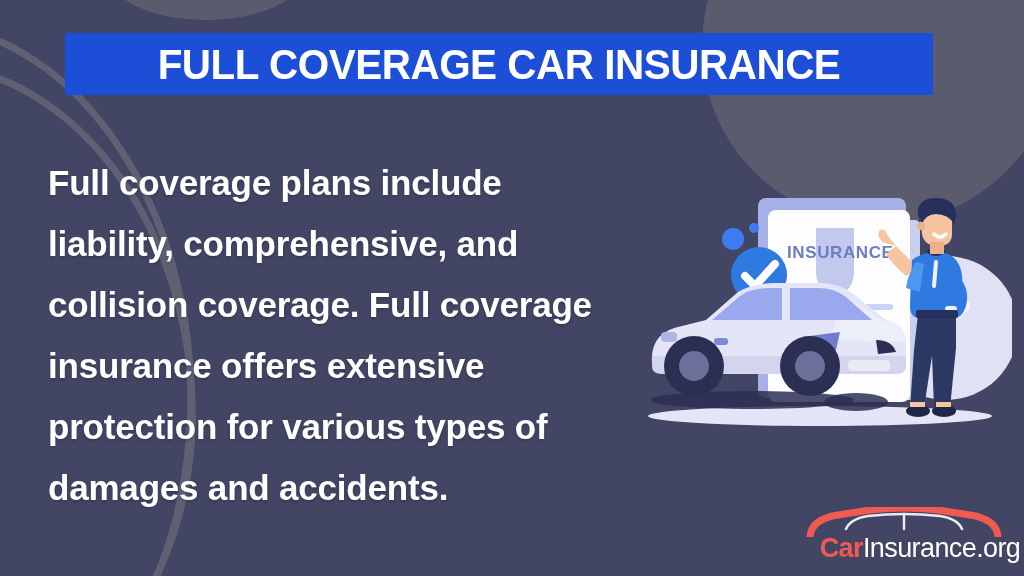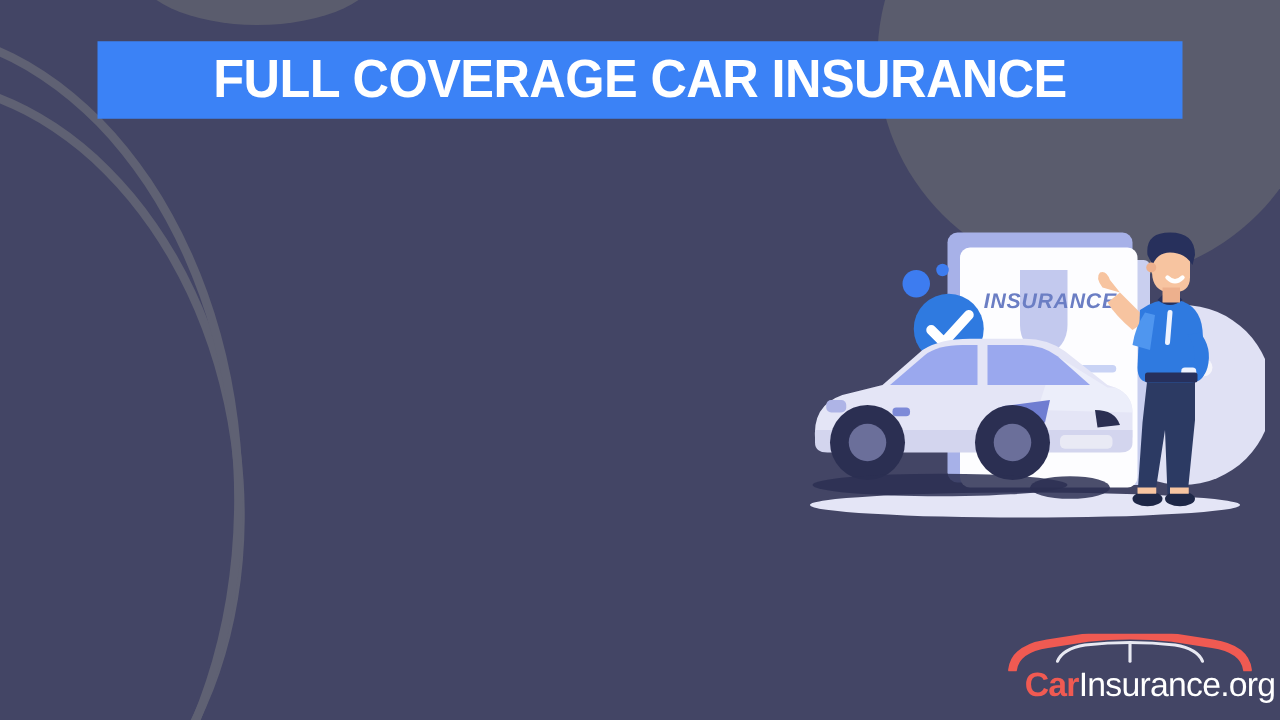--- a/index.html
+++ b/index.html
@@ -62,25 +62,25 @@
     width: 520px;
     height: 720px;
     border-width: 7px;
     border-color: #5f6173;
     transform: rotate(-3deg);
   }
 
   
   .title-banner {
     position: absolute;
-    left: 78px;
+    left: 65px;
     top: 33px;
     width: 868px;
     height: 62px;
-    background: #3b82f6;
+    background: #1d4ed8;
   }
   .title-banner .title-text {
     position: absolute;
     left: 0;
     right: 0;
     top: 50%;
     transform: translateY(-50%);
     text-align: center;
     color: #ffffff;
     font-family: "Liberation Sans Narrow", "Liberation Sans", sans-serif;
@@ -102,24 +102,23 @@
     font-weight: bold;
     line-height: 61px;
     letter-spacing: -0.2px;
     text-shadow: 0 2px 3px rgba(0,0,0,0.18);
   }
 
   
   .illustration {
     position: absolute;
     left: 630px;
-    top: 168px;
+    top: 180px;
     width: 382px;
     height: 262px;
-    font-style: italic;
   }
   .illustration svg { display: block; }
 
   
   .logo {
     position: absolute;
     left: 798px;
     top: 507px;
     width: 212px;
     height: 58px;
@@ -148,20 +147,21 @@
     <div class="circle-top-right"></div>
     <div class="circle-top-left"></div>
     <div class="arc-outer"></div>
     <div class="arc-inner"></div>
   </div>
 
   <div class="title-banner">
     <div class="title-text">FULL COVERAGE CAR INSURANCE</div>
   </div>
 
+  <div class="body-copy">Full coverage plans include liability, comprehensive, and collision coverage. Full coverage insurance offers extensive protection for various types of damages and accidents.</div>
 
   <div class="illustration">
     <svg width="382" height="262" viewBox="0 0 382 262" xmlns="http://www.w3.org/2000/svg">
 
       <ellipse cx="190" cy="236" rx="172" ry="10" fill="#e4e5f6"></ellipse>
 
       <circle cx="316" cy="148" r="72" fill="#e0e1f4"></circle>
       <circle cx="333" cy="126" r="7" fill="#f5f5fb"></circle>
 
       <rect x="128" y="18" width="148" height="200" rx="8" fill="#a7b1e8"></rect>

